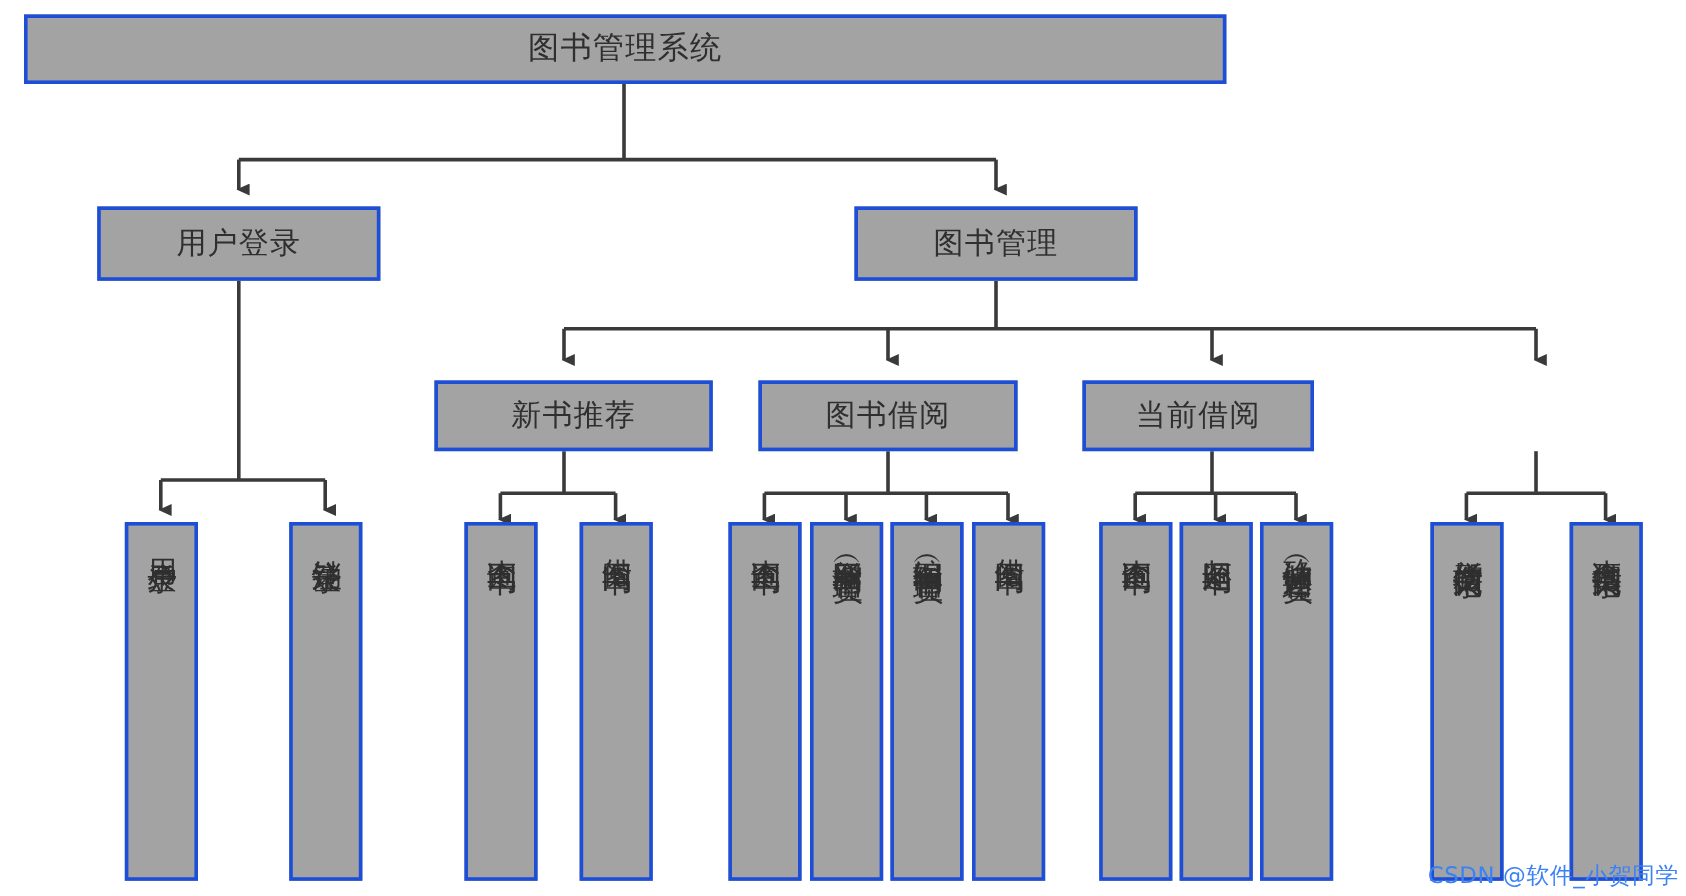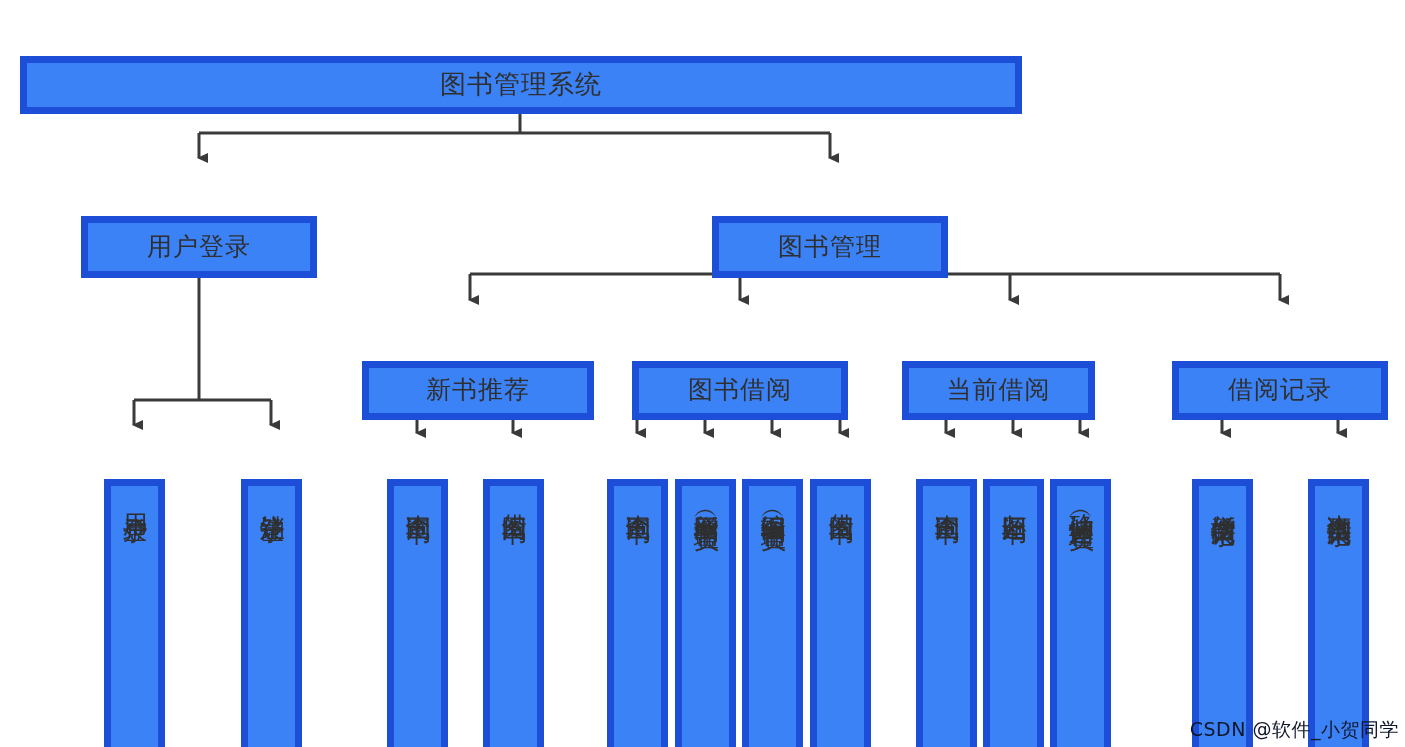--- a/index.html
+++ b/index.html
@@ -21,27 +21,26 @@
     position: absolute;
     left: 0;
     top: 0;
     width: 1405px;
     height: 747px;
     pointer-events: none;
   }
   .node {
     position: absolute;
     box-sizing: border-box;
-    border: 7px solid #1d4ed8;
-    background: #3b82f6;
+    border: 3px solid #1d4ed8;
+    background: #a3a3a3;
     display: flex;
     align-items: center;
     justify-content: center;
     color: #2f2f2f;
-    margin-top: 44px;
   }
   .node.horiz {
     font-size: 25px;
     letter-spacing: 1px;
     line-height: 1.15;
   }
   .node.vert {
     align-items: flex-start;
     justify-content: center;
     padding-top: 8px;
@@ -56,21 +55,21 @@
     white-space: nowrap;
   }
   .node.root {
     font-size: 26px;
   }
   #watermark {
     position: absolute;
     right: 6px;
     bottom: 4px;
     font-size: 19px;
-    color: #0f172a;
+    color: #3b82f6;
     letter-spacing: 0.5px;
     white-space: nowrap;
     pointer-events: none;
   }
 </style>
 </head>
 <body>
 
 <div id="canvas">
 
@@ -125,21 +124,20 @@
   </svg>
 
   <div class="node horiz root" style="left:20px; top:12px; width:1002px; height:58px;">图书管理系统</div>
 
   <div class="node horiz" style="left:81px; top:172px; width:236px; height:62px;">用户登录</div>
   <div class="node horiz" style="left:712px; top:172px; width:236px; height:62px;text-align:center;">图书管理</div>
 
   <div class="node horiz" style="left:362px; top:317px; width:232px; height:59px;">新书推荐</div>
   <div class="node horiz" style="left:632px; top:317px; width:216px; height:59px;">图书借阅</div>
   <div class="node horiz" style="left:902px; top:317px; width:193px; height:59px;">当前借阅</div>
-  <div class="node horiz" style="left:1172px; top:317px; width:216px; height:59px;">借阅记录</div>
 
   <div class="node vert" style="left:104px; top:435px; width:61px; height:299px;">
     <span class="vtext">用户登录</span>
   </div>
   <div class="node vert" style="left:241px; top:435px; width:61px; height:299px;">
     <span class="vtext">注销登录</span>
   </div>
 
   <div class="node vert" style="left:387px; top:435px; width:61px; height:299px;">
     <span class="vtext">查询图书</span>

